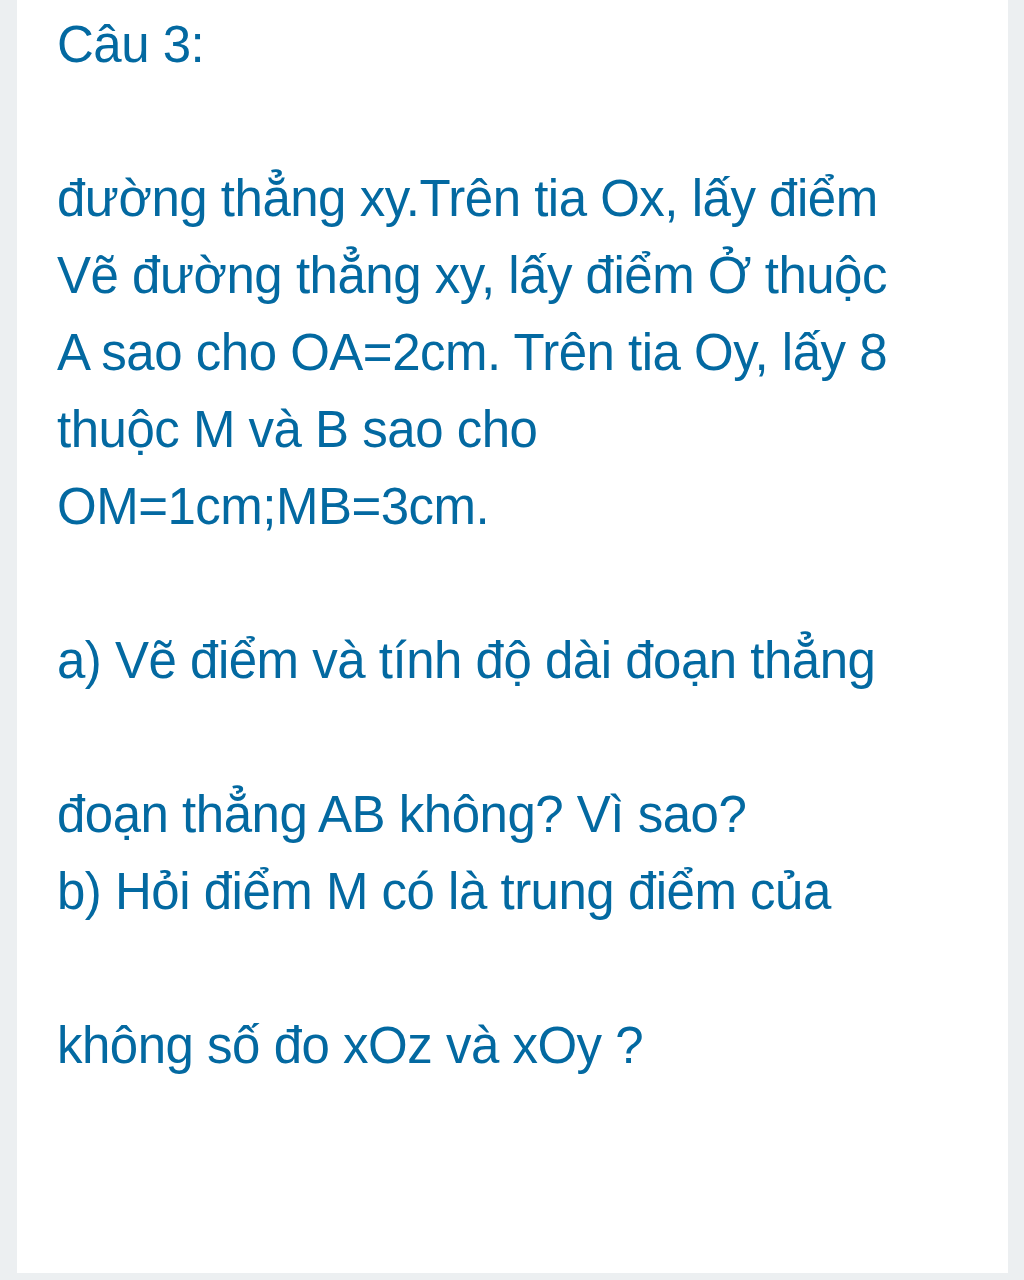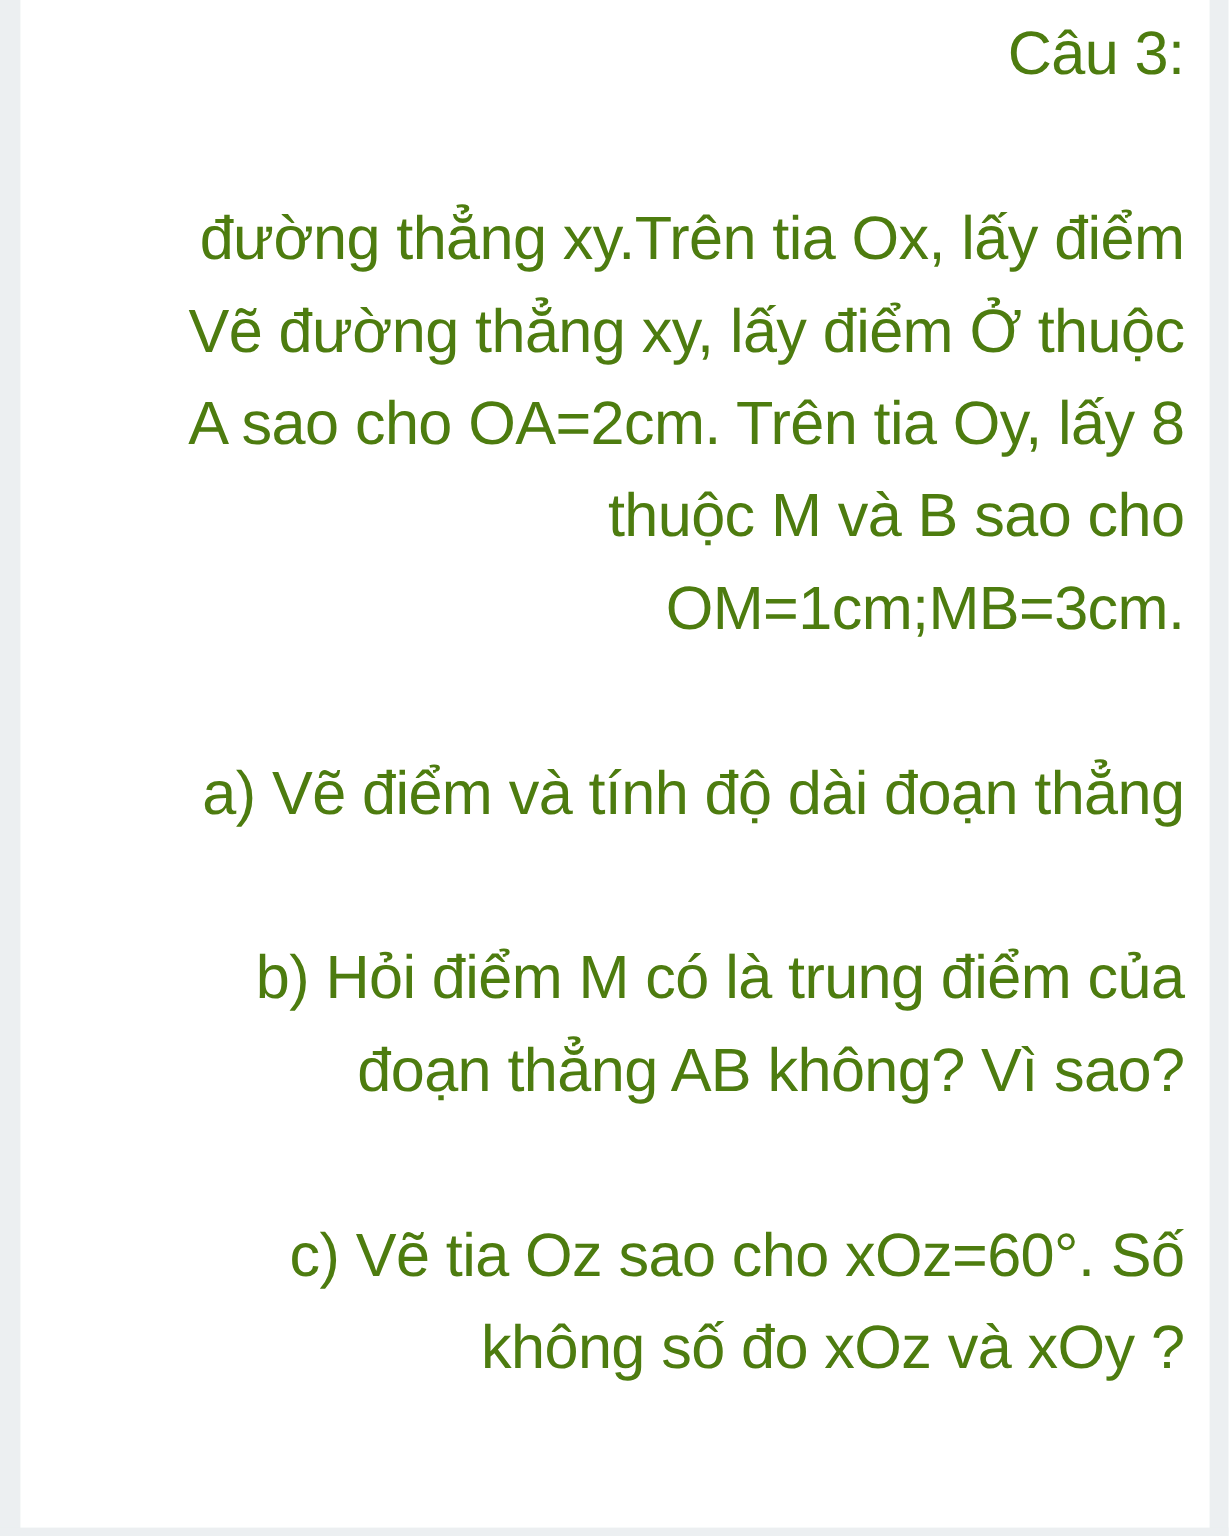--- a/index.html
+++ b/index.html
@@ -20,26 +20,25 @@
     background: #eceff1;
   }
   .edge-strip.left   { left: 0; top: 0; width: 17px; height: 1280px; }
   .edge-strip.right  { right: 0; top: 0; width: 16px; height: 1280px; }
   .edge-strip.bottom { left: 0; bottom: 0; width: 1024px; height: 7px; }
   .content {
     position: absolute;
     left: 57px;
     top: 6px;
     width: 930px;
-    color: #4d7c0f;
+    color: #0369a1;
     font-size: 51px;
     line-height: 77px;
     font-weight: 400;
     letter-spacing: -0.5px;
-    text-align: right;
   }
   .para { margin: 0; padding: 0; }
   .para + .para { margin-top: 77px; } 
   .line {
     height: 77px;
     white-space: nowrap;
   }
 </style>
 </head>
 <body>
@@ -62,23 +61,22 @@
       <div class="line">A sao cho OA=2cm. Trên tia Oy, lấy 8</div>
       <div class="line">thuộc M và B sao cho</div>
       <div class="line">OM=1cm;MB=3cm.</div>
     </section>
 
     <section class="para">
       <div class="line">a) Vẽ điểm và tính độ dài đoạn thẳng</div>
     </section>
 
     <section class="para">
+      <div class="line">đoạn thẳng AB không? Vì sao?</div>
       <div class="line">b) Hỏi điểm M có là trung điểm của</div>
-      <div class="line">đoạn thẳng AB không? Vì sao?</div>
     </section>
 
     <section class="para">
-      <div class="line">c) Vẽ tia Oz sao cho xOz=60°. Số</div>
       <div class="line">không số đo xOz và xOy ?</div>
     </section>
 
   </main>
 </div>
 
 </body></html>

